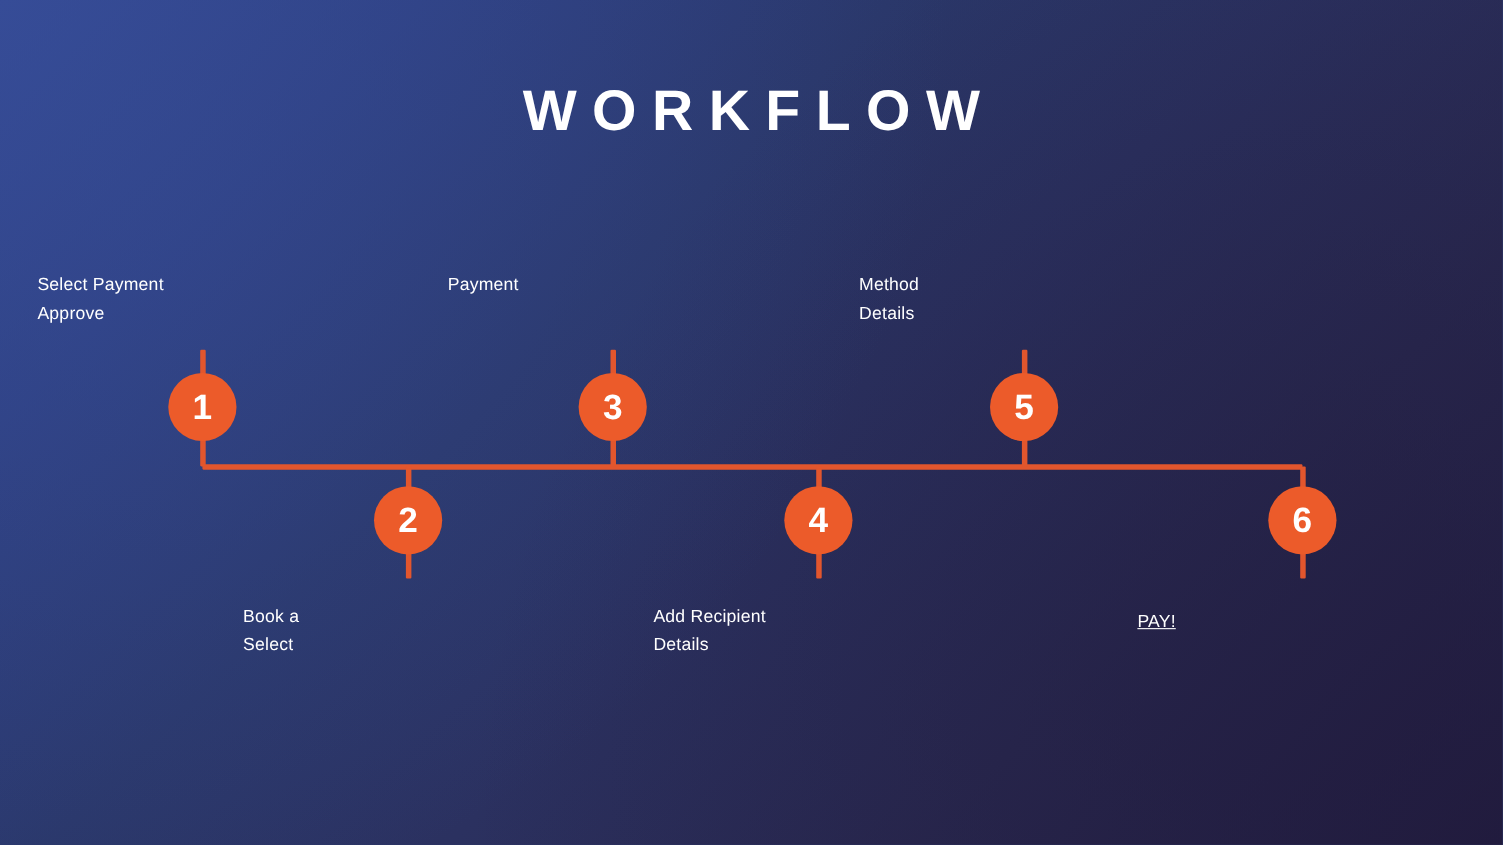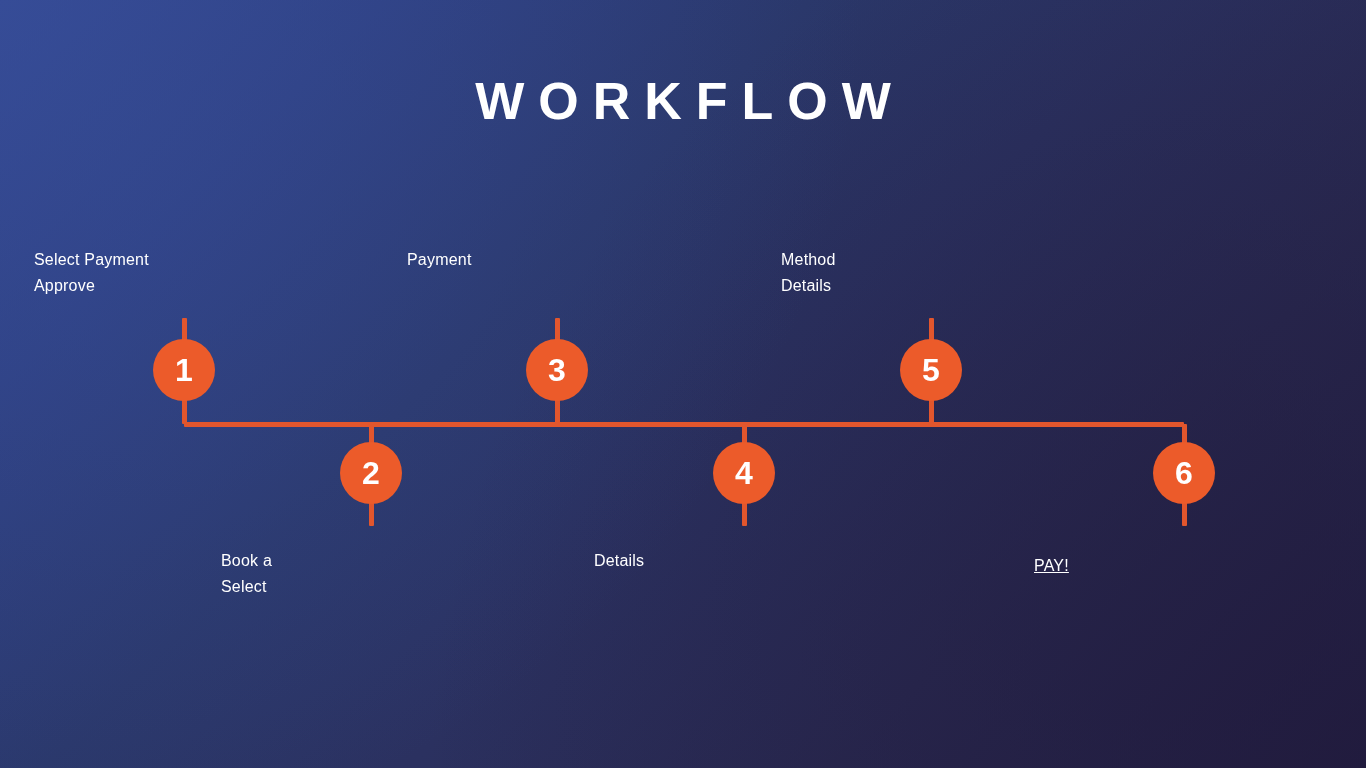--- a/index.html
+++ b/index.html
@@ -161,20 +161,21 @@
       <div class="label above">
         <span class="label-line">Payment</span>
       </div>
     </div>
 
     <div class="step" style="left:744px;">
       <div class="stem" style="top:424px; height:24px;"></div>
       <div class="node down">4</div>
       <div class="stem" style="top:500px; height:26px;"></div>
       <div class="label below">
+        <span class="label-line">Add Recipient</span>
         <span class="label-line">Details</span>
       </div>
     </div>
 
     <div class="step" style="left:931px;">
       <div class="stem" style="top:318px; height:26px;"></div>
       <div class="node up">5</div>
       <div class="stem" style="top:396px; height:28px;"></div>
       <div class="label above">
         <span class="label-line">Method</span>

